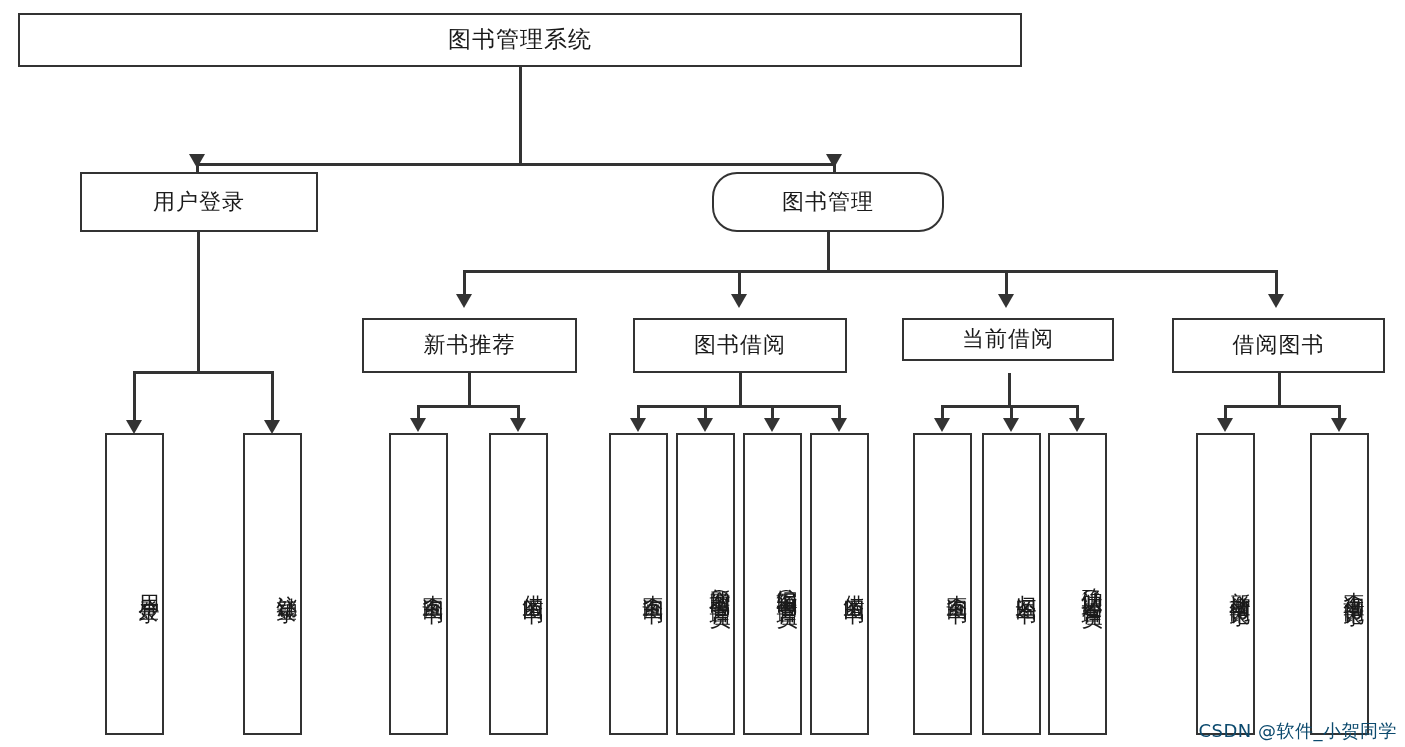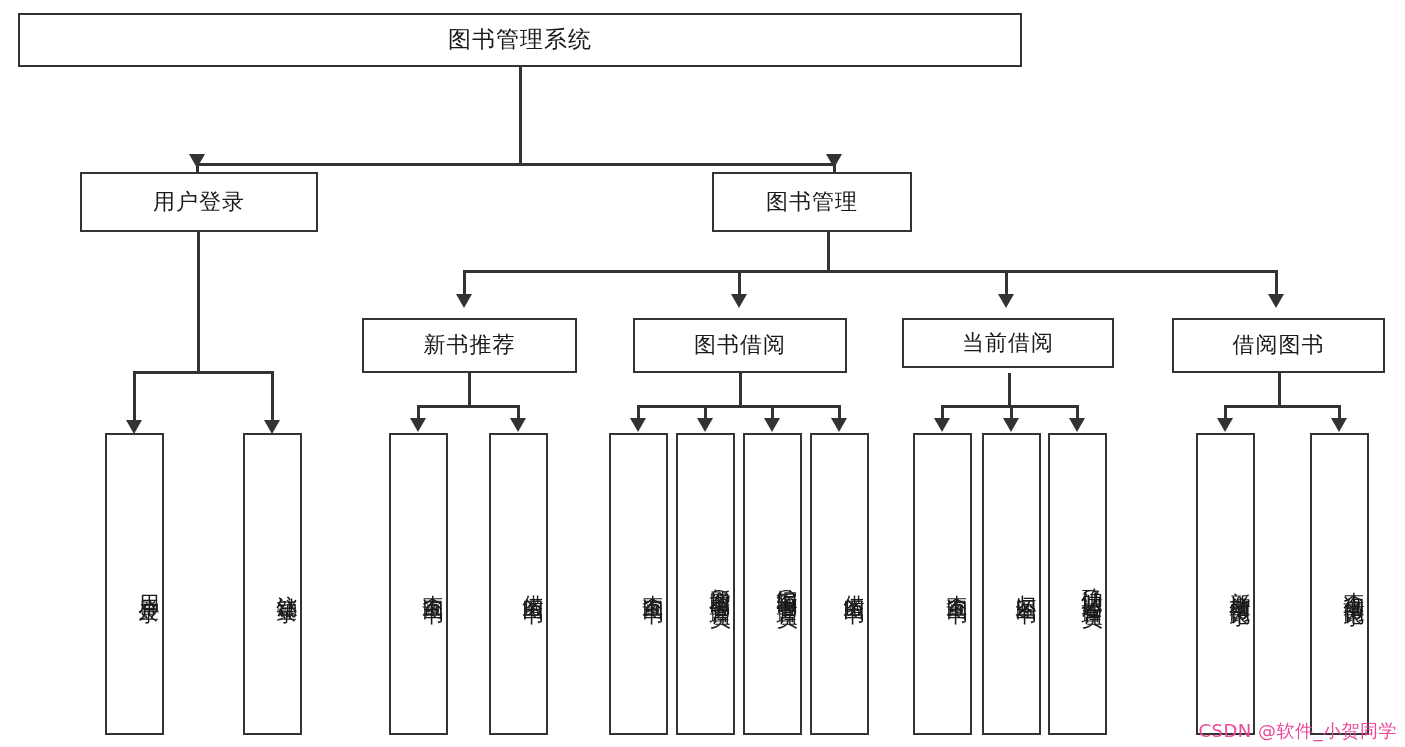--- a/index.html
+++ b/index.html
@@ -58,21 +58,21 @@
     border-left:8px solid transparent;
     border-right:8px solid transparent;
     border-top:14px solid #333333;
   }
   
   #watermark{
     position:absolute;
     right:8px;
     bottom:4px;
     font-size:18px;
-    color:#ec4899;
+    color:#0c4a6e;
     letter-spacing:0.5px;
     white-space:nowrap;
     font-family:"DejaVu Sans","Liberation Sans",sans-serif;
   }
 </style>
 </head>
 <body>
 
 <div id="stage">
 
@@ -83,21 +83,21 @@
   <div class="ln v" style="left:519px;top:67px;height:98px;"></div>
   <div class="ln h" style="left:196px;top:163px;width:640px;"></div>
   <div class="ln v" style="left:196px;top:163px;height:27px;"></div>
   <div class="ln v" style="left:833px;top:163px;height:27px;"></div>
   <div class="arrow" style="left:189px;top:154px;"></div>
   <div class="arrow" style="left:826px;top:154px;"></div>
 
   <div class="node h" style="left:80px;top:172px;width:238px;height:60px;">
     <span>用户登录</span>
   </div>
-  <div class="node h" style="left:712px;top:172px;width:200px;height:60px;">
+  <div class="node h" style="left:712px;top:172px;width:232px;height:60px;border-radius:25px;">
     <span>图书管理</span>
   </div>
 
   <div class="ln v" style="left:197px;top:232px;height:141px;"></div>
   <div class="ln h" style="left:133px;top:371px;width:140px;"></div>
   <div class="ln v" style="left:133px;top:371px;height:56px;"></div>
   <div class="ln v" style="left:271px;top:371px;height:56px;"></div>
   <div class="arrow" style="left:126px;top:420px;"></div>
   <div class="arrow" style="left:264px;top:420px;"></div>
 
@@ -111,21 +111,21 @@
   <div class="arrow" style="left:731px;top:294px;"></div>
   <div class="arrow" style="left:998px;top:294px;"></div>
   <div class="arrow" style="left:1268px;top:294px;"></div>
 
   <div class="node h" style="left:633px;top:318px;width:214px;height:55px;">
     <span>图书借阅</span>
   </div>
   <div class="node h" style="left:362px;top:318px;width:215px;height:55px;">
     <span>新书推荐</span>
   </div>
-  <div class="node h" style="left:902px;top:318px;width:212px;height:50px;">
+  <div class="node h" style="left:902px;top:318px;width:212px;height:43px;">
     <span>当前借阅</span>
   </div>
   <div class="node h" style="left:1172px;top:318px;width:213px;height:55px;">
     <span>借阅图书</span>
   </div>
 
   <div class="ln v" style="left:468px;top:373px;height:34px;"></div>
   <div class="ln h" style="left:417px;top:405px;width:103px;"></div>
   <div class="ln v" style="left:417px;top:405px;height:20px;"></div>
   <div class="ln v" style="left:517px;top:405px;height:20px;"></div>

